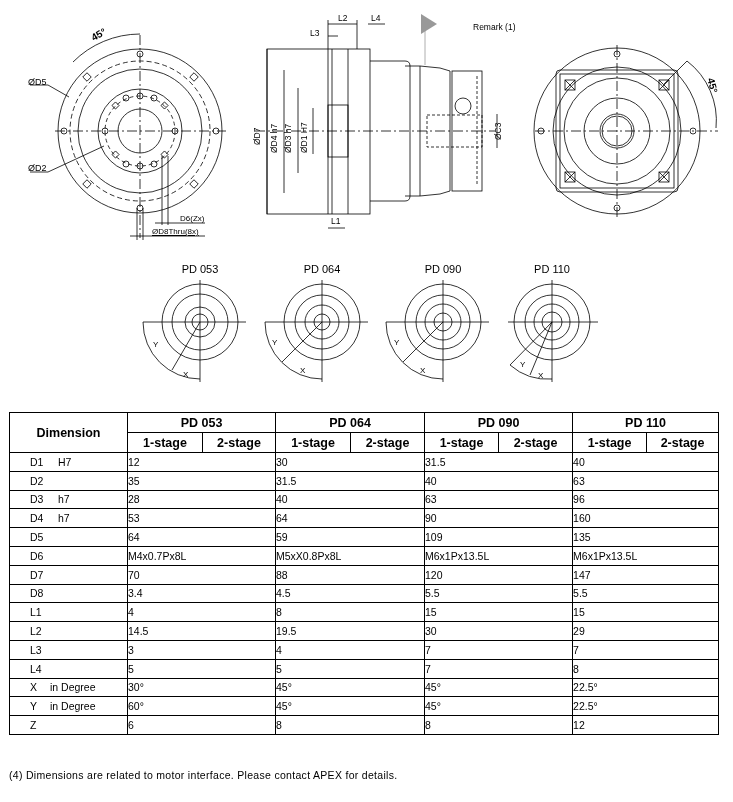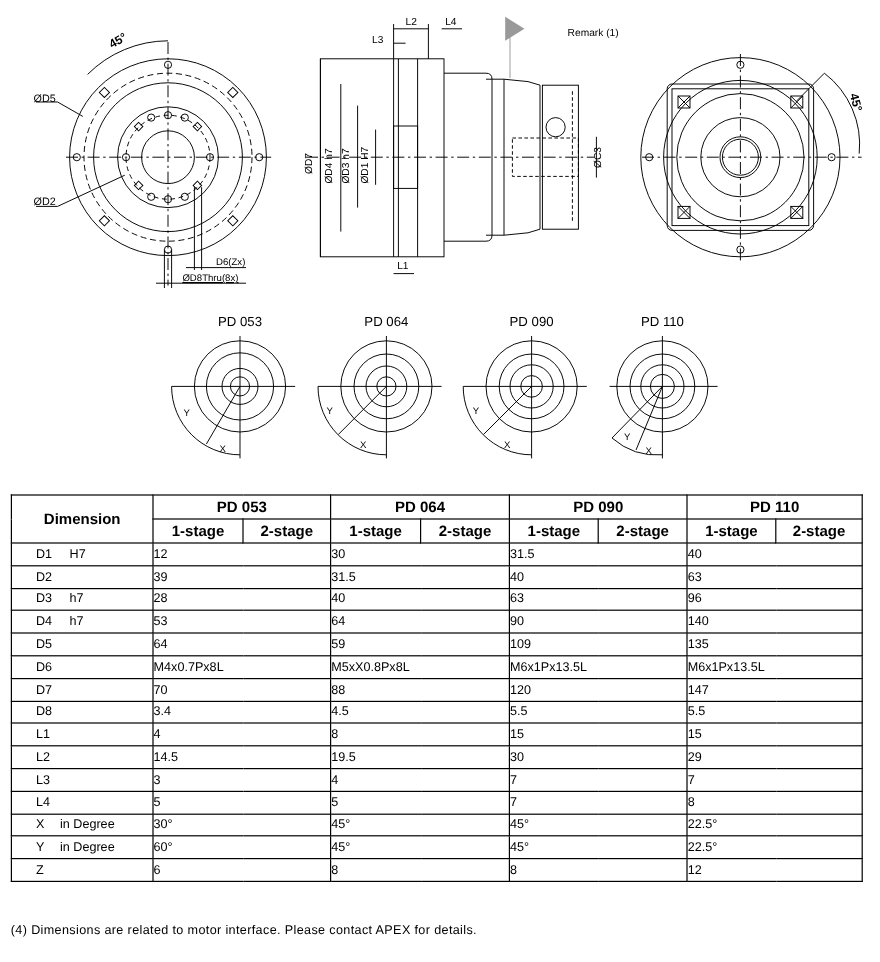--- a/index.html
+++ b/index.html
@@ -251,21 +251,21 @@
         <td class="val" colspan="2">31.5</td>
         <td class="val" colspan="2">40</td>
       </tr>
       <tr>
         <td class="name">
           <div class="name-inner">
             <span class="d">D2</span>
             <span></span>
           </div>
         </td>
-        <td class="val" colspan="2">39</td>
+        <td class="val" colspan="2">35</td>
         <td class="val" colspan="2">31.5</td>
         <td class="val" colspan="2">40</td>
         <td class="val" colspan="2">63</td>
       </tr>
       <tr>
         <td class="name">
           <div class="name-inner">
             <span class="d">D3</span>
             <span>h7</span>
           </div>
@@ -278,21 +278,21 @@
       <tr>
         <td class="name">
           <div class="name-inner">
             <span class="d">D4</span>
             <span>h7</span>
           </div>
         </td>
         <td class="val" colspan="2">53</td>
         <td class="val" colspan="2">64</td>
         <td class="val" colspan="2">90</td>
-        <td class="val" colspan="2">140</td>
+        <td class="val" colspan="2">160</td>
       </tr>
       <tr>
         <td class="name">
           <div class="name-inner">
             <span class="d">D5</span>
             <span></span>
           </div>
         </td>
         <td class="val" colspan="2">64</td>
         <td class="val" colspan="2">59</td>

